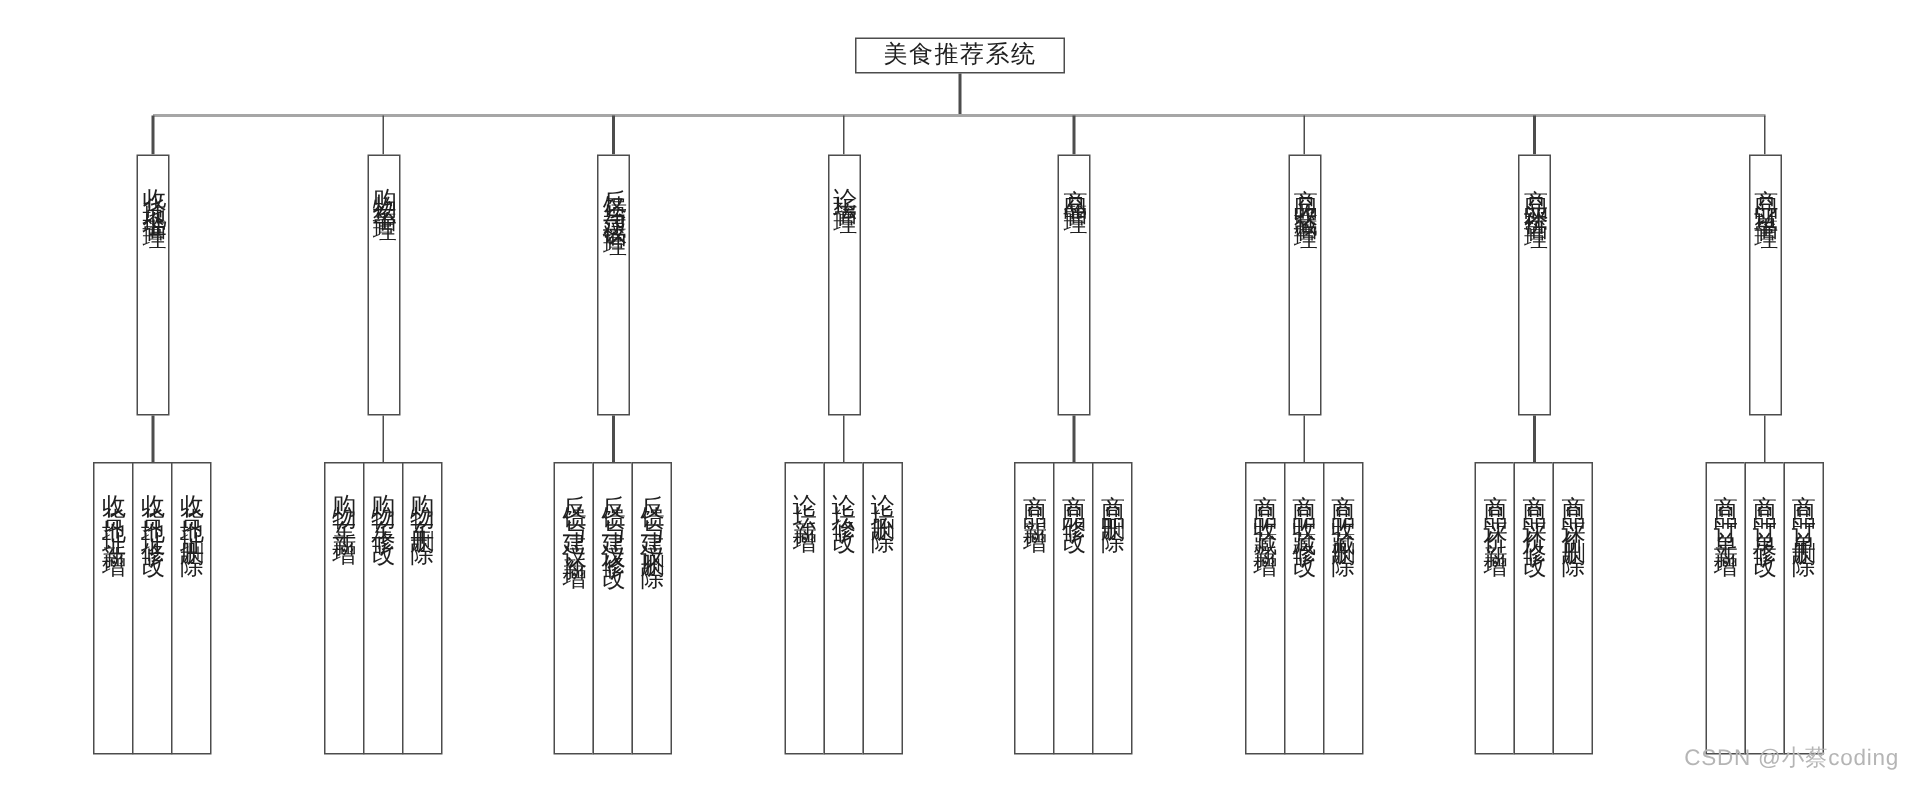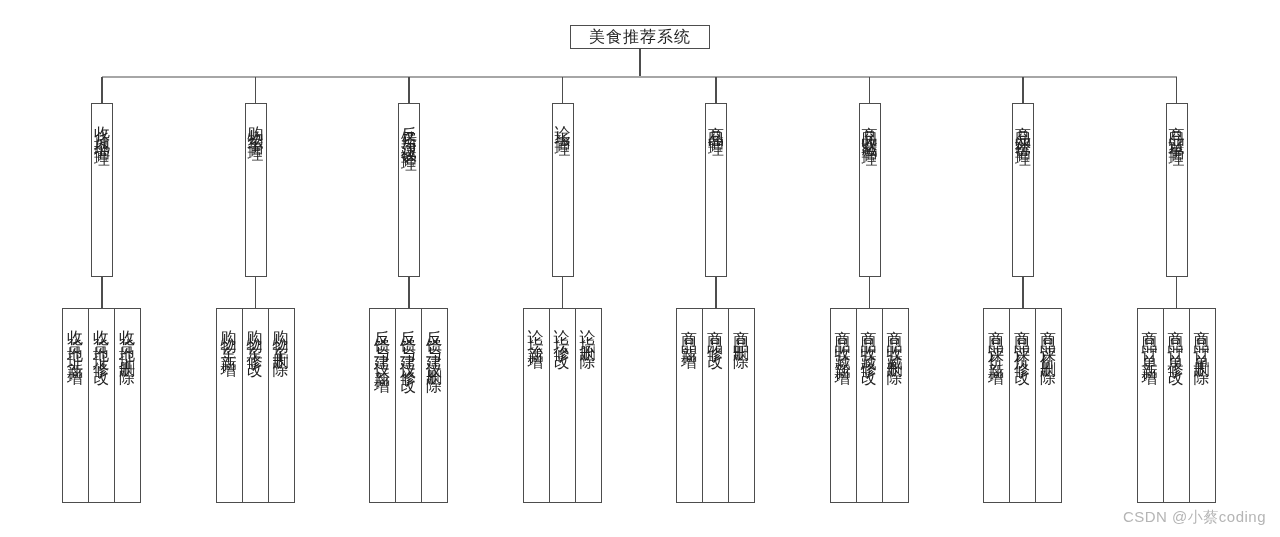--- a/index.html
+++ b/index.html
@@ -46,21 +46,21 @@
     padding-top:9px;line-height:20px;letter-spacing:5px;
   }
   .kids{position:absolute;left:-40px;top:231px;display:flex;}
   .kid-box{
     width:27px;height:195px;
     padding-top:8px;line-height:25px;letter-spacing:8px;
   }
   .kid-box + .kid-box{margin-left:-1px;}
 
   .watermark{
-    position:absolute;right:14px;bottom:10px;
+    position:absolute;right:14px;bottom:22px;
     font-size:15px;letter-spacing:0.5px;color:var(--watermark);
   }
 </style>
 </head>
 <body>
 
 <div class="stage">
 
   <div class="root-box">美食推荐系统</div>
   <div class="root-drop"></div>

